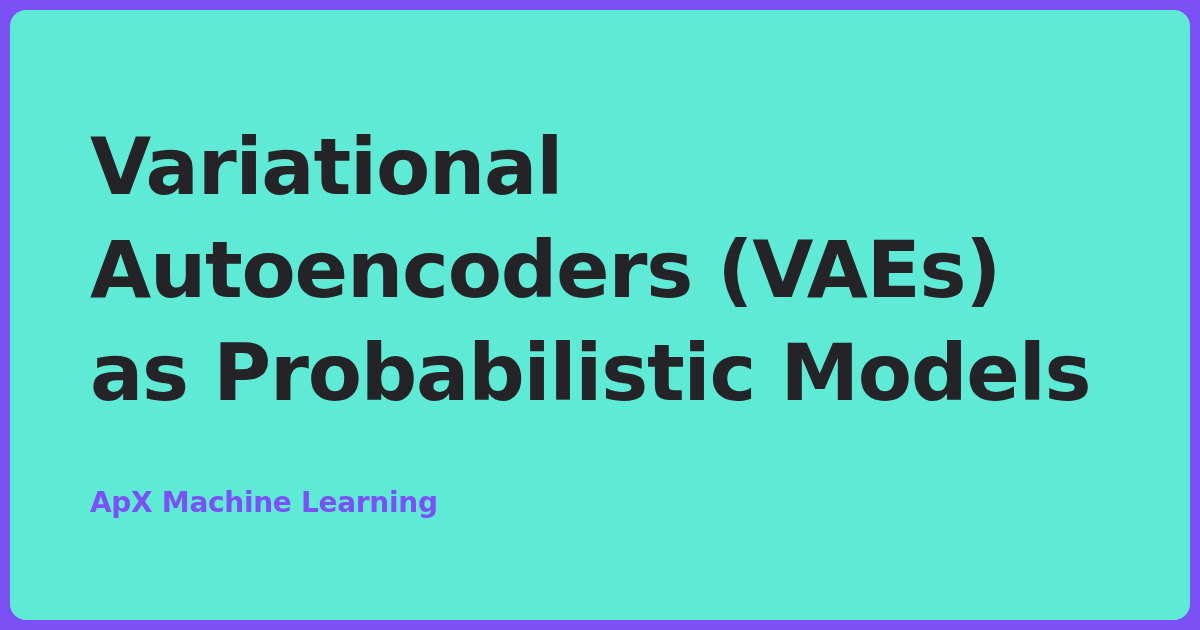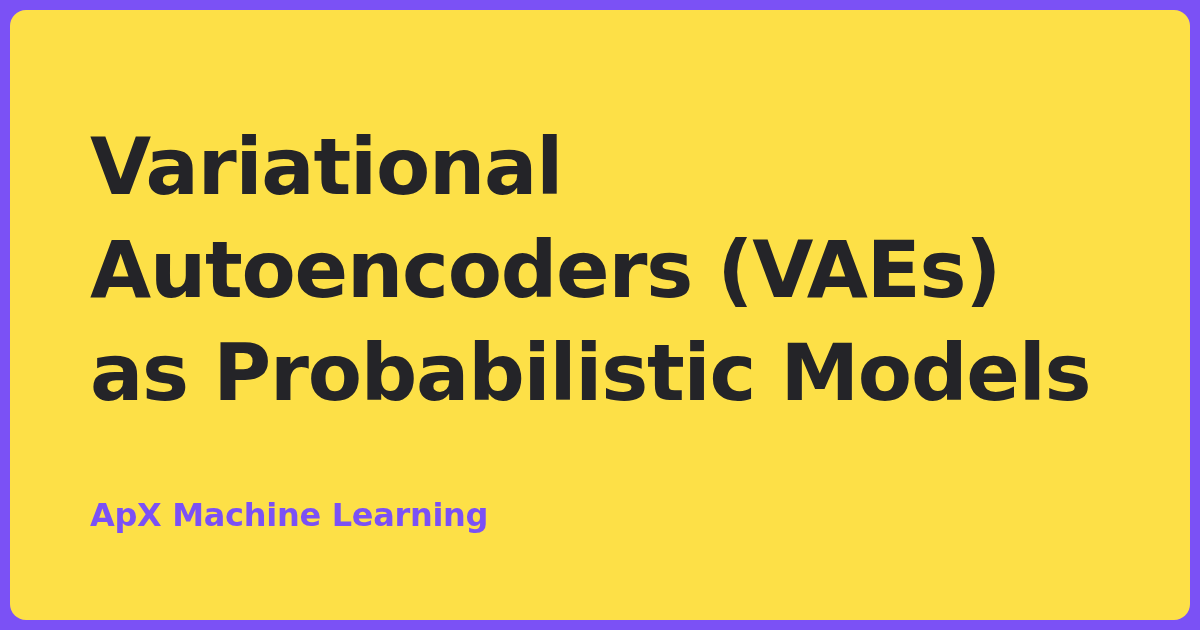--- a/index.html
+++ b/index.html
@@ -22,21 +22,21 @@
     height: 630px;
     background: #7B51F5;
     padding: 10px;
   }
 
   
   #card-panel {
     position: relative;
     width: 100%;
     height: 100%;
-    background: #fde047;
+    background: #5eead4;
     border-radius: 16px;
     overflow: hidden;
   }
 
   #content {
     position: absolute;
     left: 80px;
     top: 0;
     right: 60px;
     bottom: 0;
@@ -51,24 +51,24 @@
     font-size: 79px;
     font-weight: bold;
     line-height: 103px;
     letter-spacing: -1.2px;
     color: #242428;
     word-spacing: -1px;
   }
 
   #subtitle {
     position: absolute;
-    top: 488px;
+    top: 476px;
     left: 0;
     font-family: "DejaVu Sans", sans-serif;
-    font-size: 32px;
+    font-size: 28px;
     font-weight: bold;
     letter-spacing: -0.3px;
     line-height: 34px;
     color: #7B51F5;
   }
 </style>
 </head>
 <body>
 
 <div id="og-card">

